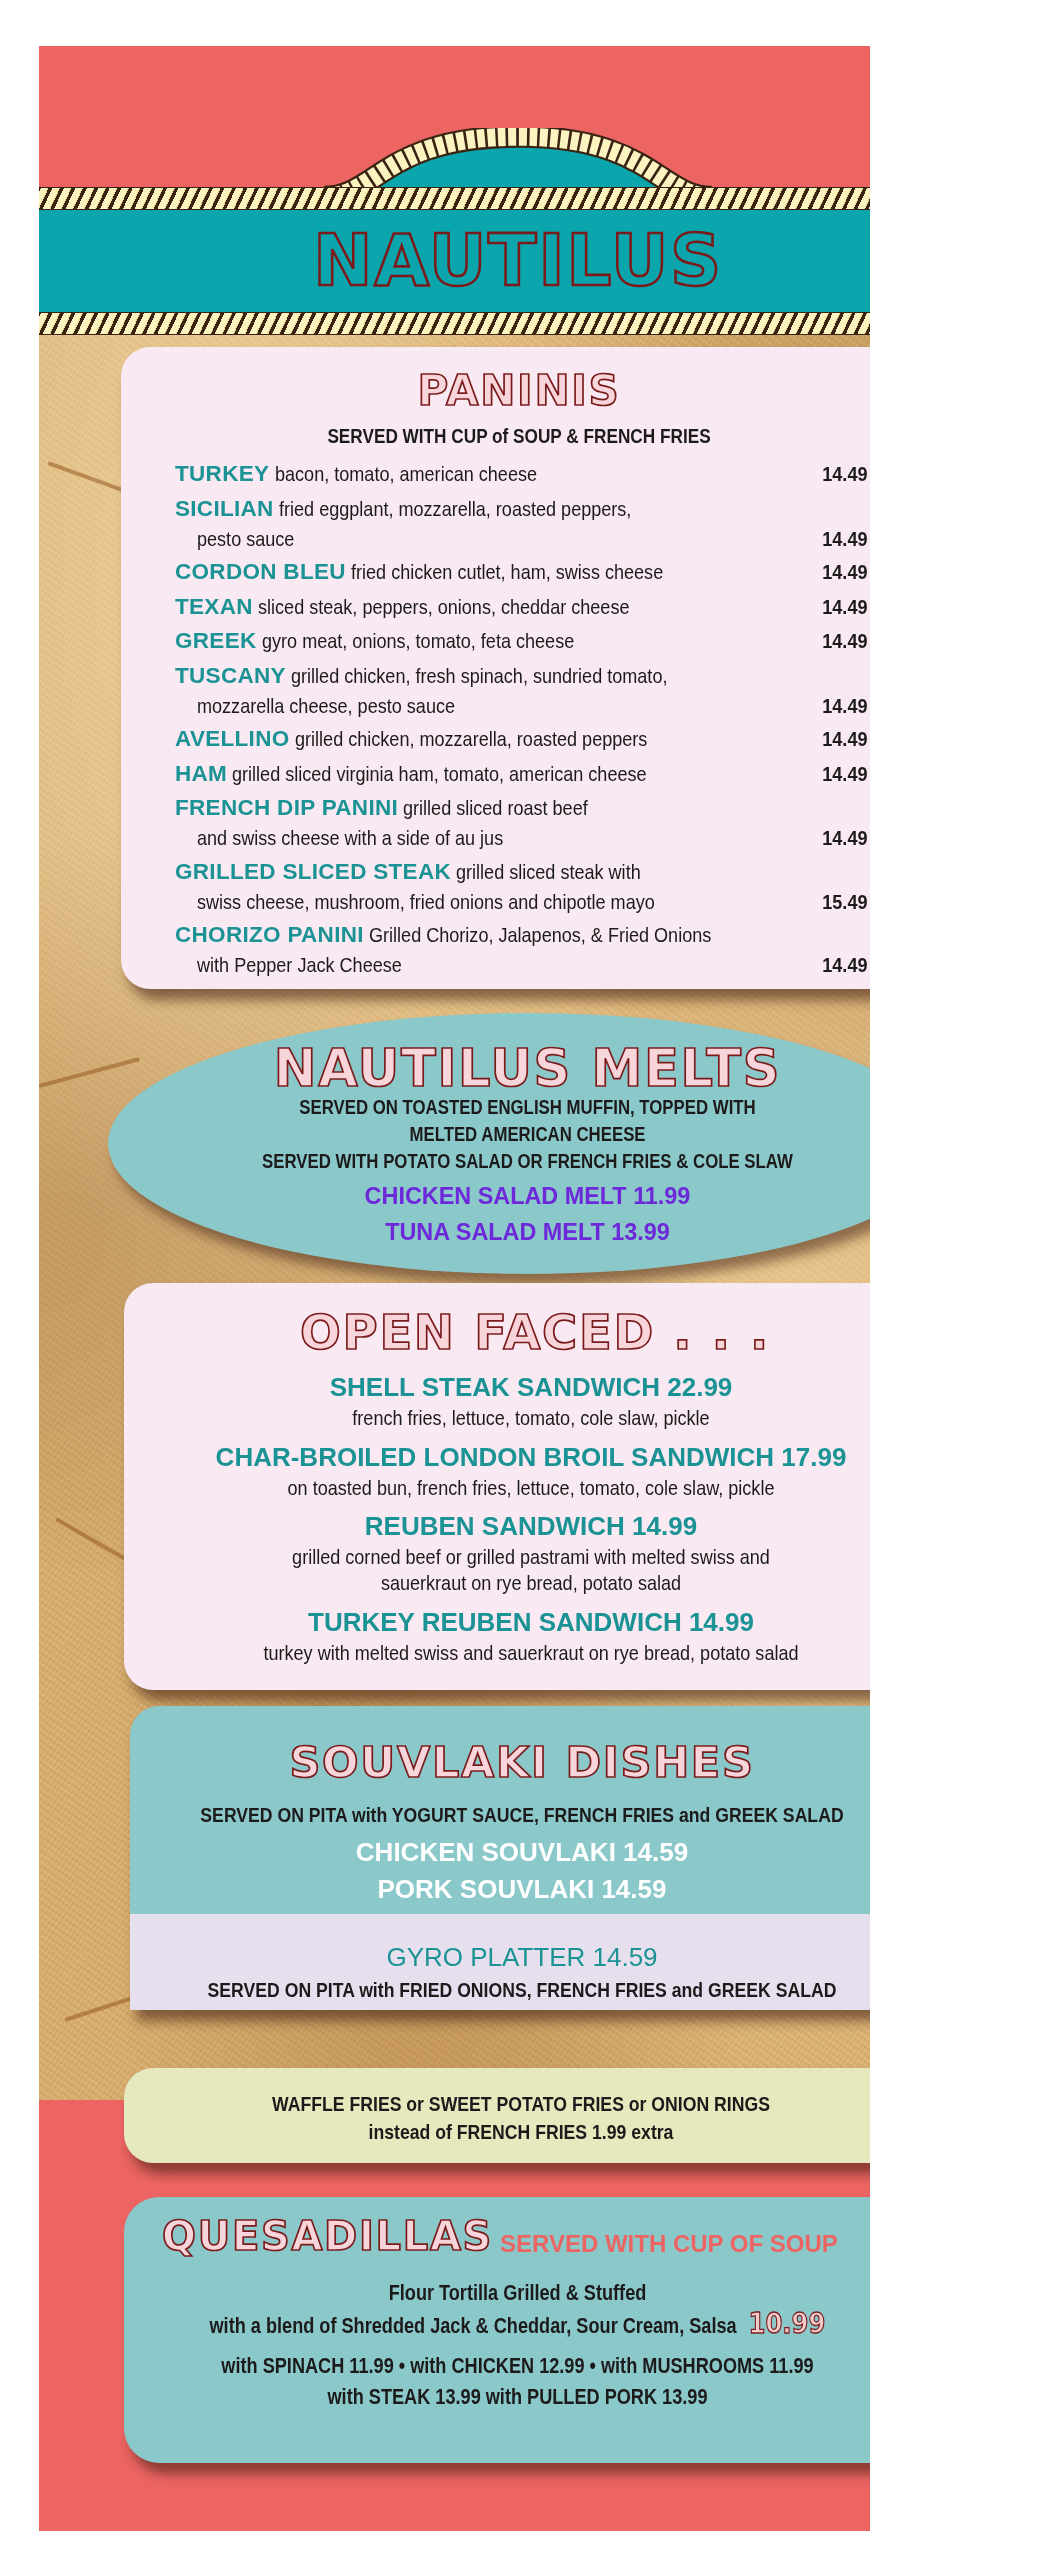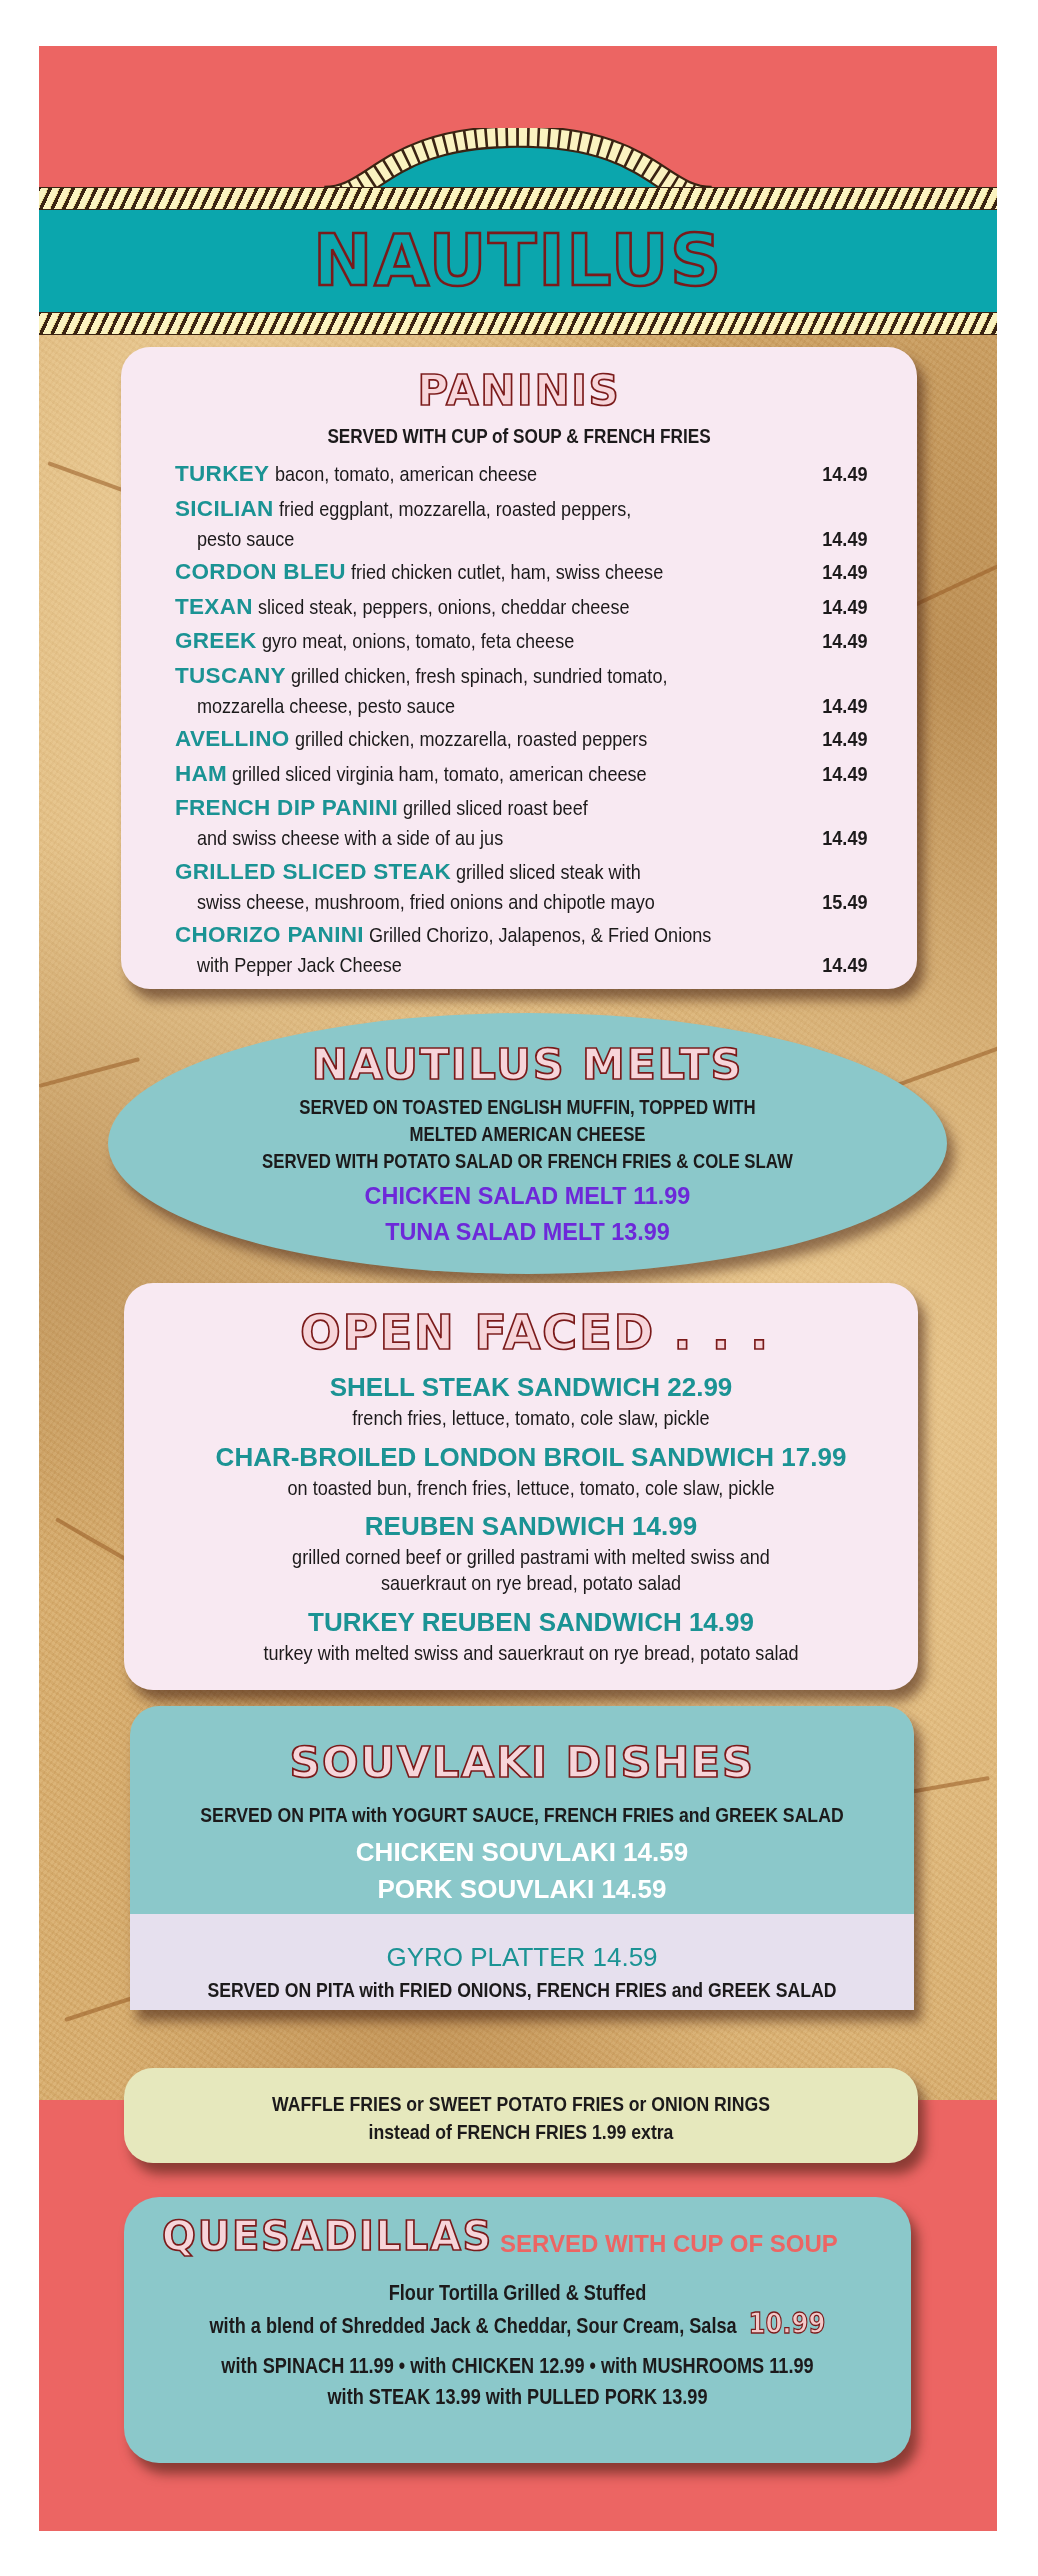--- a/index.html
+++ b/index.html
@@ -1,21 +1,21 @@
 <!DOCTYPE html>
 <html style="font-size:14px"><head>
 <meta charset="utf-8">
 <style>
   html, body { margin: 0; padding: 0; }
   body {
     width: 1038px; height: 2576px; background: #ffffff; position: relative; overflow: hidden;
     font-family: "Liberation Sans", sans-serif; color: #1c1a1b;
   }
   .page {
-    position: absolute; left: 39px; top: 46px; width: 958px; height: 2485px;
+    position: absolute; left: 39px; top: 46px; width: 831px; height: 2485px;
     background: #ec6563; overflow: hidden;
   }
   
   .parchment {
     position: absolute; left: 0; top: 277px; width: 958px; height: 1777px;
     background:
       radial-gradient(ellipse at 20% 15%, rgba(255,235,190,0.55), rgba(255,235,190,0) 45%),
       radial-gradient(ellipse at 80% 60%, rgba(255,230,180,0.5), rgba(255,230,180,0) 50%),
       radial-gradient(ellipse at 40% 85%, rgba(150,95,40,0.35), rgba(150,95,40,0) 40%),
       radial-gradient(ellipse at 95% 20%, rgba(140,90,40,0.35), rgba(140,90,40,0) 35%),
@@ -74,21 +74,21 @@
   .idesc { font-size: 21px; color: #1c1a1b; display: inline-block; transform: scaleX(0.86); transform-origin: left center; margin-left: 5.2px; }
   .cont .idesc { margin-left: 0; }
   .iprice { font-weight: bold; font-size: 21px; color: #1c1a1b; width: 52px; text-align: right; transform: scaleX(0.86); transform-origin: right center; }
   .gap { height: 3.5px; }
 
   
   .melts {
     position: absolute; left: 69px; top: 967px; width: 839px; height: 261px; border-radius: 50%;
     background: #8bc8ca; box-shadow: 7px 10.4px 12px rgba(60,25,15,0.5);
   }
-  .melts .title { position: absolute; left: 0; right: 0; top: 26px; font-size: 43px; }
+  .melts .title { position: absolute; left: 0; right: 0; top: 26px; font-size: 51px; }
   .melts .desc {
     position: absolute; left: 0; right: 0; top: 81px; text-align: center; font-weight: bold; font-size: 20px;
     line-height: 27px; transform: scaleX(0.84); transform-origin: center;
   }
   .melts .desc div { white-space: nowrap; }
   .melts .it {
     position: absolute; left: 0; right: 0; text-align: center; color: #6d28d9; font-weight: bold; font-size: 23.4px;
   }
 
   

